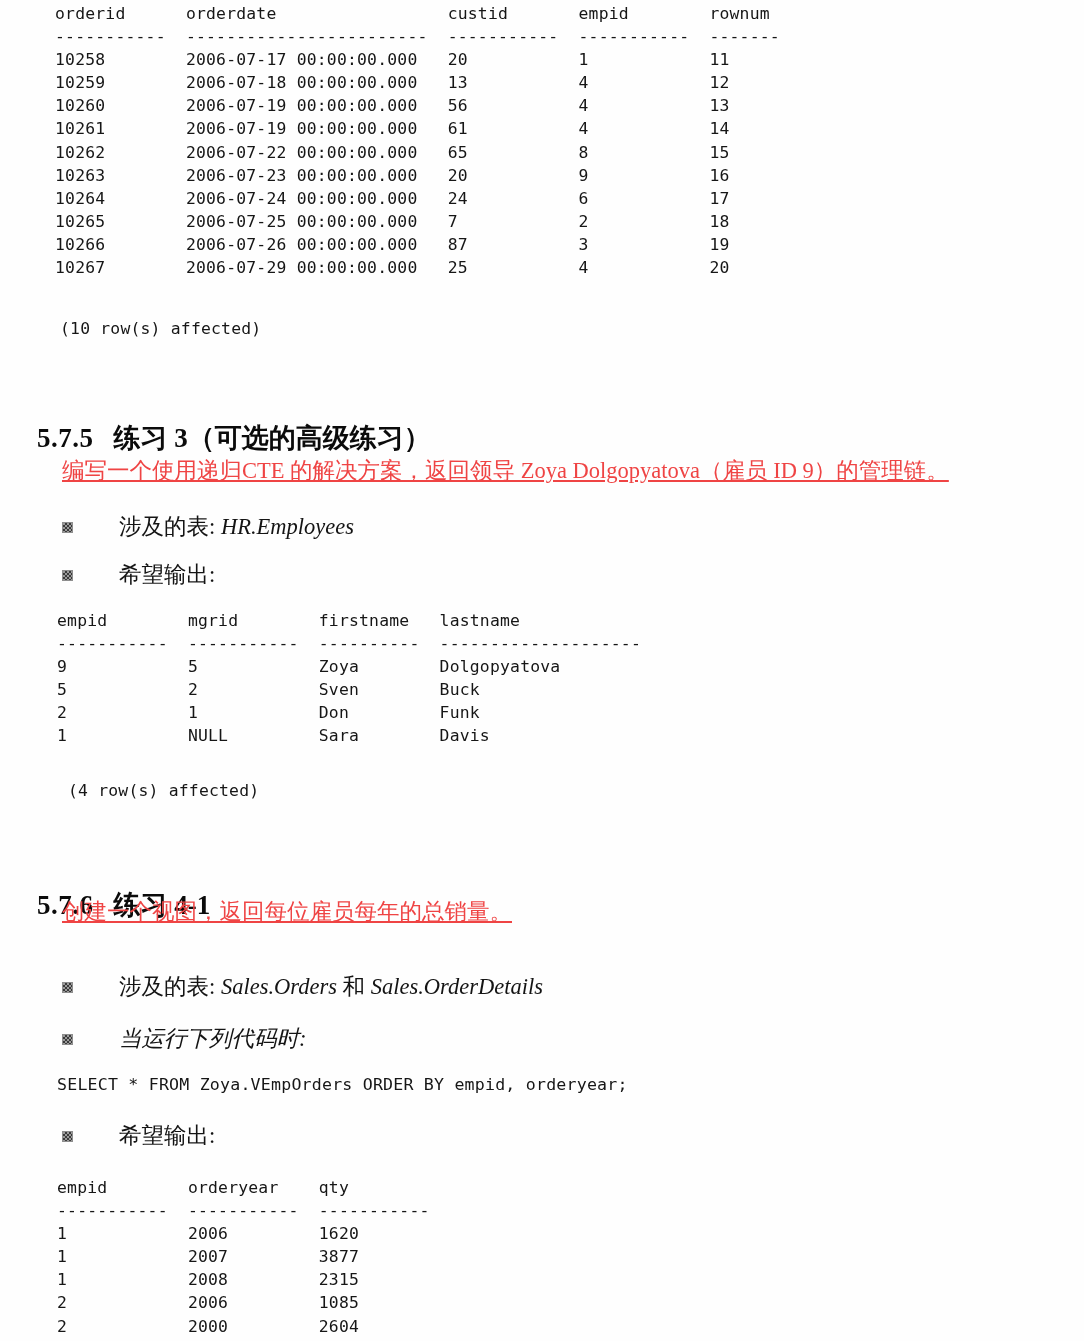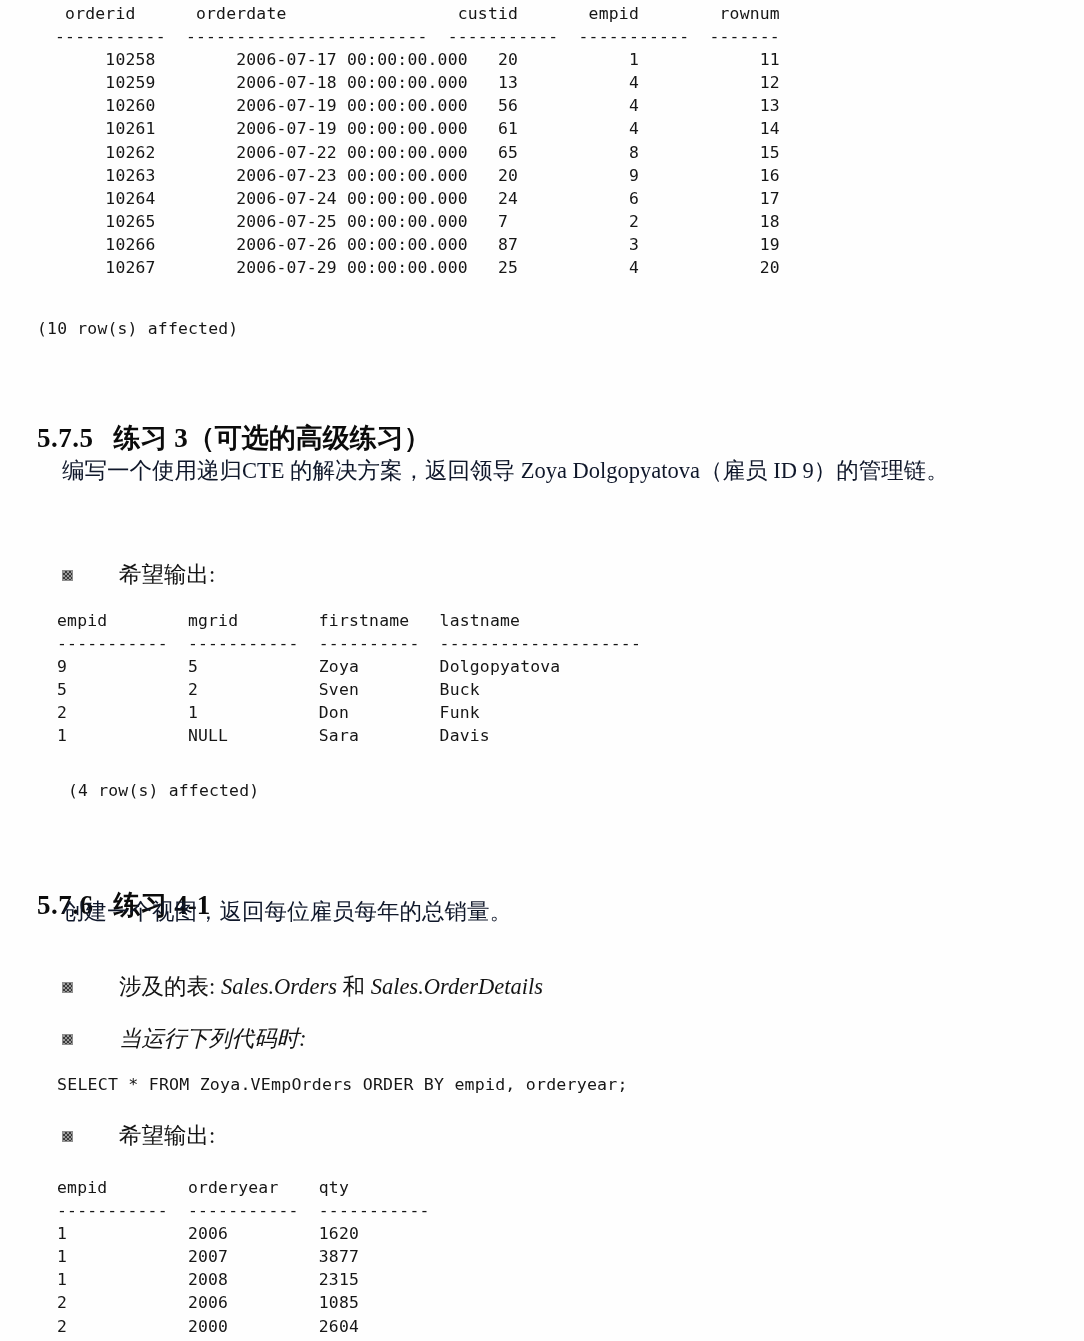--- a/index.html
+++ b/index.html
@@ -47,22 +47,23 @@
   }
   .heading .num { letter-spacing: 0.5px; }
   .heading .gap { display: inline-block; width: 20px; }
 
   
   .para {
     position: absolute;
     font-size: 22.5px;
     line-height: 30px;
     white-space: pre;
-    color: #0f172a;
+    color: #ef4444;
     font-family: "Liberation Serif", "DejaVu Serif", serif;
+    text-decoration: underline;
   }
 
   
   .bullet-row {
     position: absolute;
     display: flex;
     align-items: center;
     white-space: pre;
   }
   .bullet-sq {
@@ -90,41 +91,45 @@
     font-family: "Liberation Serif", "DejaVu Serif", serif;
   }
 
   .sp-bullet { width: 46px; display: inline-block; }
 </style>
 </head>
 <body>
 
 <div class="page">
 
-  <div class="console" style="left:55px; top:2px;text-align:right;">orderid      orderdate                 custid       empid        rownum
+  <div class="console" style="left:55px; top:2px;">orderid      orderdate                 custid       empid        rownum
 -----------  ------------------------  -----------  -----------  -------
 10258        2006-07-17 00:00:00.000   20           1            11
 10259        2006-07-18 00:00:00.000   13           4            12
 10260        2006-07-19 00:00:00.000   56           4            13
 10261        2006-07-19 00:00:00.000   61           4            14
 10262        2006-07-22 00:00:00.000   65           8            15
 10263        2006-07-23 00:00:00.000   20           9            16
 10264        2006-07-24 00:00:00.000   24           6            17
 10265        2006-07-25 00:00:00.000   7            2            18
 10266        2006-07-26 00:00:00.000   87           3            19
 10267        2006-07-29 00:00:00.000   25           4            20</div>
 
-  <div class="console" style="left:37px; top:317px;">(10 row(s) affected)</div>
+  <div class="console" style="left:60px; top:317px;">(10 row(s) affected)</div>
 
   <div class="heading" style="left:10px; top:389px;">
     <span class="num">5.7.5</span><span class="gap"></span><span>练习 3（可选的高级练习）</span>
   </div>
 
   <div class="para" style="left:62px; top:456px;">编写一个使用递归CTE 的解决方案，返回领导 Zoya Dolgopyatova（雇员 ID 9）的管理链。</div>
 
+  <div class="bullet-row" style="left:62px; top:513px;">
+    <span class="bullet-sq"></span>
+    <span class="bullet-text"><span class="sp-bullet"></span><span>涉及的表:</span> <span class="it">HR.Employees</span></span>
+  </div>
 
   <div class="bullet-row" style="left:62px; top:561px;">
     <span class="bullet-sq"></span>
     <span class="bullet-text"><span class="sp-bullet"></span><span>希望输出:</span></span>
   </div>
 
   <div class="console" style="left:57px; top:609px;">empid        mgrid        firstname   lastname
 -----------  -----------  ----------  --------------------
 9            5            Zoya        Dolgopyatova
 5            2            Sven        Buck

